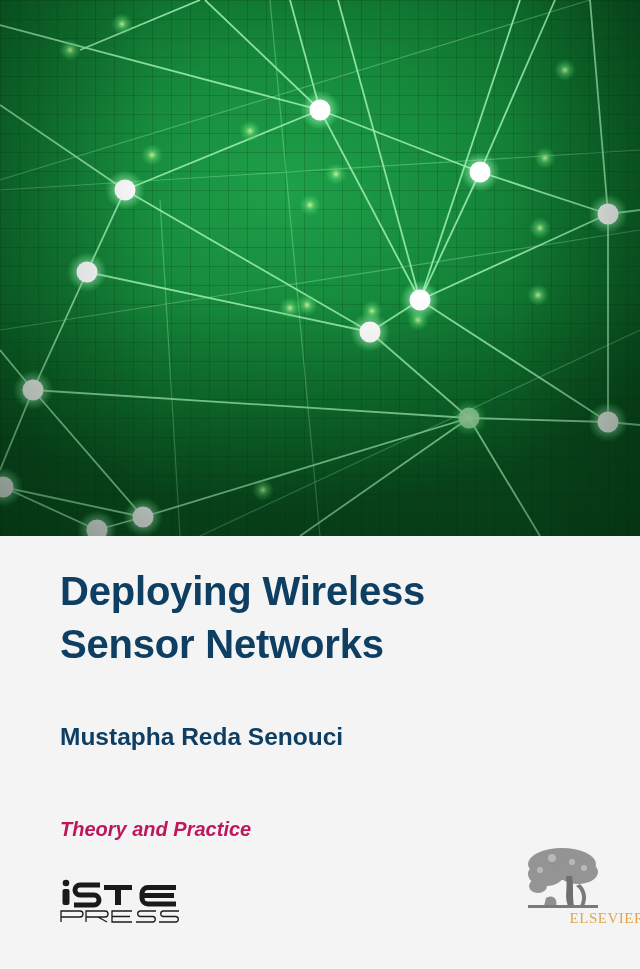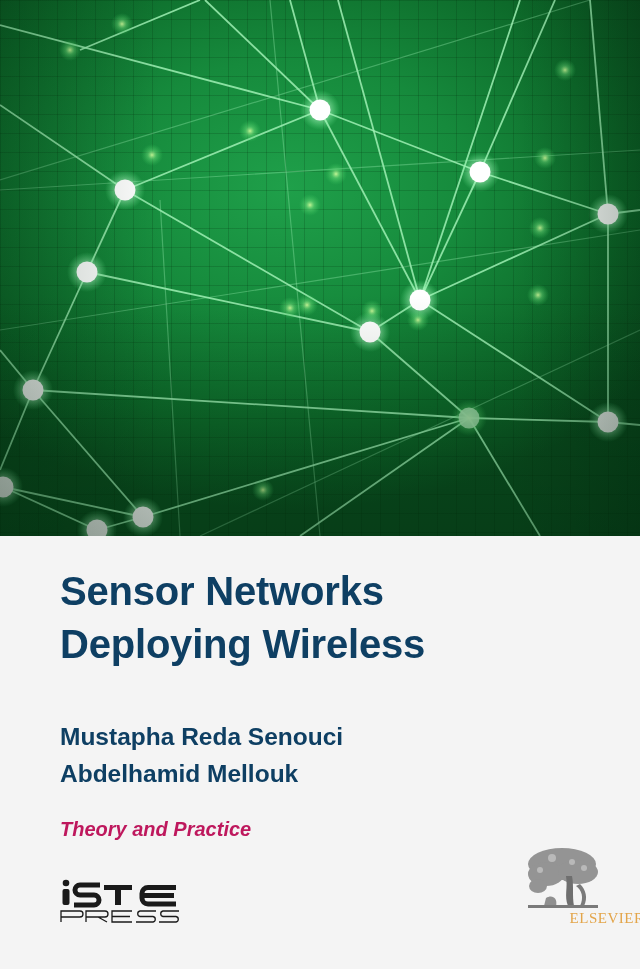--- a/index.html
+++ b/index.html
@@ -129,27 +129,26 @@
           <circle cx="97" cy="530" r="20" fill="url(#haloG)"></circle>
           <circle cx="97" cy="530" r="10.5" fill="#ffffff"></circle>
           <circle cx="469" cy="418" r="18" fill="url(#glowG)"></circle>
           <circle cx="469" cy="418" r="10.5" fill="#9fd8a8" fill-opacity="0.85"></circle>
         </g>
     </svg>
     <div class="vignette"></div>
   </div>
 
   <h1 class="title">
+    <span style="display:block">Deploying Wireless</span>
     <span style="display:block">Sensor Networks</span>
-    <span style="display:block">Deploying Wireless</span>
   </h1>
 
   <div class="authors">
     <div>Mustapha Reda Senouci</div>
-    <div>Abdelhamid Mellouk</div>
   </div>
 
   <div class="subtitle">Theory and Practice</div>
 
   <svg class="iste" viewBox="0 0 120 48">
 
     <circle cx="6" cy="5" r="3.3" fill="#1a1a1a"></circle>
     <rect x="2.5" y="11" width="7" height="16" rx="2" fill="#1a1a1a"></rect>
 
     <path d="M40 11 H20 a5 5 0 0 0 0 10 H34 a5 5 0 0 1 0 10 H14" fill="none" stroke="#1a1a1a" stroke-width="5" transform="translate(0,-4)"></path>

